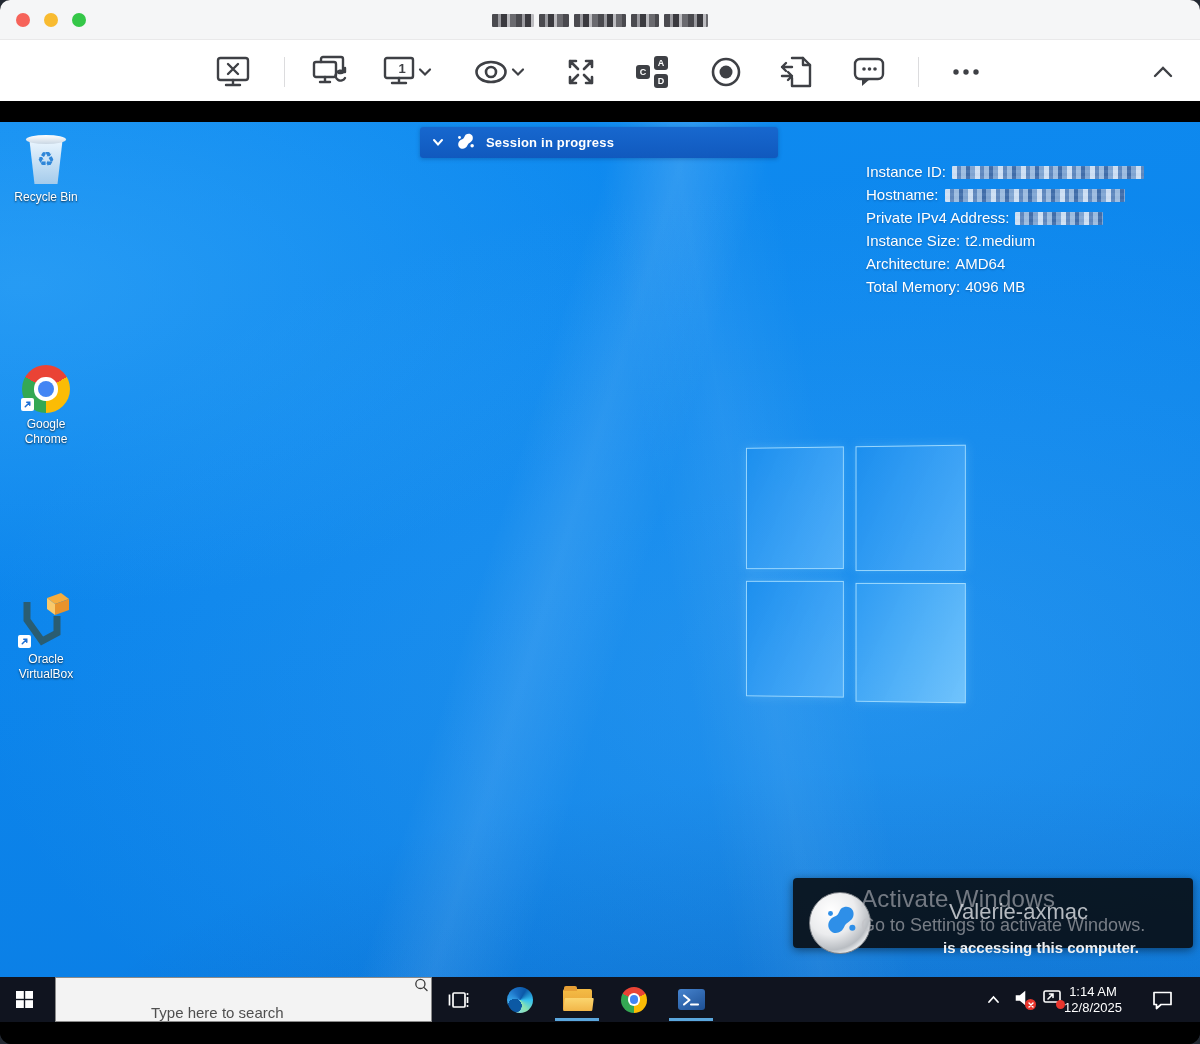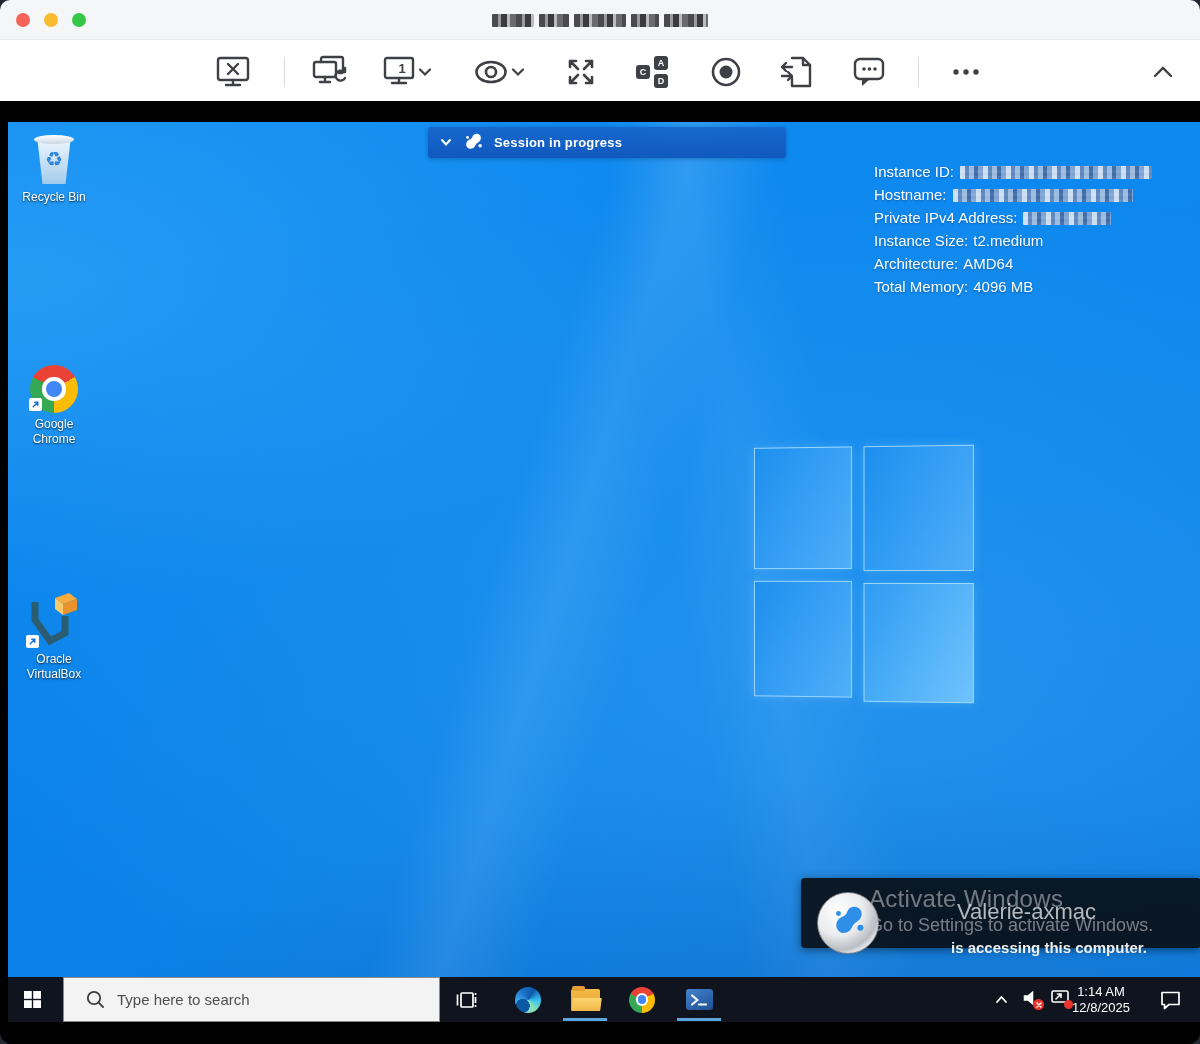--- a/index.html
+++ b/index.html
@@ -33,21 +33,21 @@
   .tb-sep { position:absolute; top:17px; width:1px; height:30px; background:#dcdcde; }
   .tb-wide { width:62px; }
   .mon1-num { position:absolute; left:13px; top:7px; width:14px; text-align:center;
               font-size:13px; font-weight:bold; color:#3e4045; }
   .cad-wrap { position:relative; width:34px; height:34px; }
   .cad-key { position:absolute; width:14px; height:14px; background:#3e4045; color:#fff; border-radius:3px;
              font-size:9px; font-weight:bold; display:flex; align-items:center; justify-content:center; }
   .cad-c { left:0; top:10px; } .cad-a { right:2px; top:1px; } .cad-d { right:2px; bottom:1px; }
 
   
-  .remote-screen { position:relative; height:943px; background:#000;margin-left:8px; }
+  .remote-screen { position:relative; height:943px; background:#000; }
   .desktop { position:absolute; left:0; top:21px; width:1200px; height:900px; overflow:hidden;
              background:linear-gradient(168deg,#0f8cf1 0%, #0c85ec 45%, #0a7ce2 100%); }
   .desktop .wash { position:absolute; inset:0; pointer-events:none; background:
       radial-gradient(95% 65% at 2% 18%, rgba(95,195,255,.30), transparent 55%),
       linear-gradient(107deg, transparent 42%, rgba(255,255,255,.09) 47%, transparent 53%),
       linear-gradient(80deg, transparent 55%, rgba(255,255,255,.06) 61%, transparent 68%),
       radial-gradient(120% 90% at 72% 62%, rgba(120,205,255,.22), transparent 62%),
       radial-gradient(130% 80% at 75% 120%, rgba(0,35,105,.28), transparent 60%); }
 
   
@@ -127,21 +127,21 @@
   .sp-logo { position:absolute; left:16px; top:14px; width:62px; height:62px; border-radius:50%;
              background:radial-gradient(circle at 35% 30%, #ffffff 0%, #ebecee 42%, #b9bdc2 68%, #e2e4e6 76%, #9aa0a6 100%);
              border:1px solid #7e8288; display:flex; align-items:center; justify-content:center; }
 
   
   .taskbar { position:absolute; left:0; bottom:0; width:1200px; height:45px; background:#10141f; }
   .tk-btn { position:absolute; top:0; height:45px; display:flex; align-items:center; justify-content:center;
             background:none; border:none; cursor:pointer; }
   .start { left:0; width:48px; }
   .searchbox { position:absolute; left:55px; top:0; width:377px; height:45px; background:#f3f3f3;
-               border:1px solid #8a8a8a; display:flex; align-items:center; padding-left:22px; gap:12px; }
+               border:1px solid #8a8a8a; display:flex; align-items:flex-end; padding-left:22px; gap:12px;flex-direction:column; }
   .searchbox input { border:none; outline:none; background:transparent; font-size:15px; color:#3c3c3c;
                      font-family:"Liberation Sans", sans-serif; width:280px; }
   .searchbox input::placeholder { color:#4f4f4f; opacity:1; }
   .underline { position:absolute; bottom:1px; height:3px; width:44px; background:#5ba7dd; }
   .edge-ball { width:26px; height:26px; border-radius:50%;
       background:radial-gradient(circle at 30% 72%, #0c59a4 0 26%, transparent 27%),
                  conic-gradient(from 210deg, #86d8f7, #35a3e8, #1b6fc4, #0b59a8, #35c1f1, #8be3b0, #86d8f7); }
   .folder { position:relative; width:29px; height:22px; background:linear-gradient(#f4bc45,#e69f35); border-radius:2px; }
   .folder::before { content:""; position:absolute; left:1px; top:-3px; width:13px; height:5px;
                     background:#e69f35; border-radius:2px 2px 0 0; }

